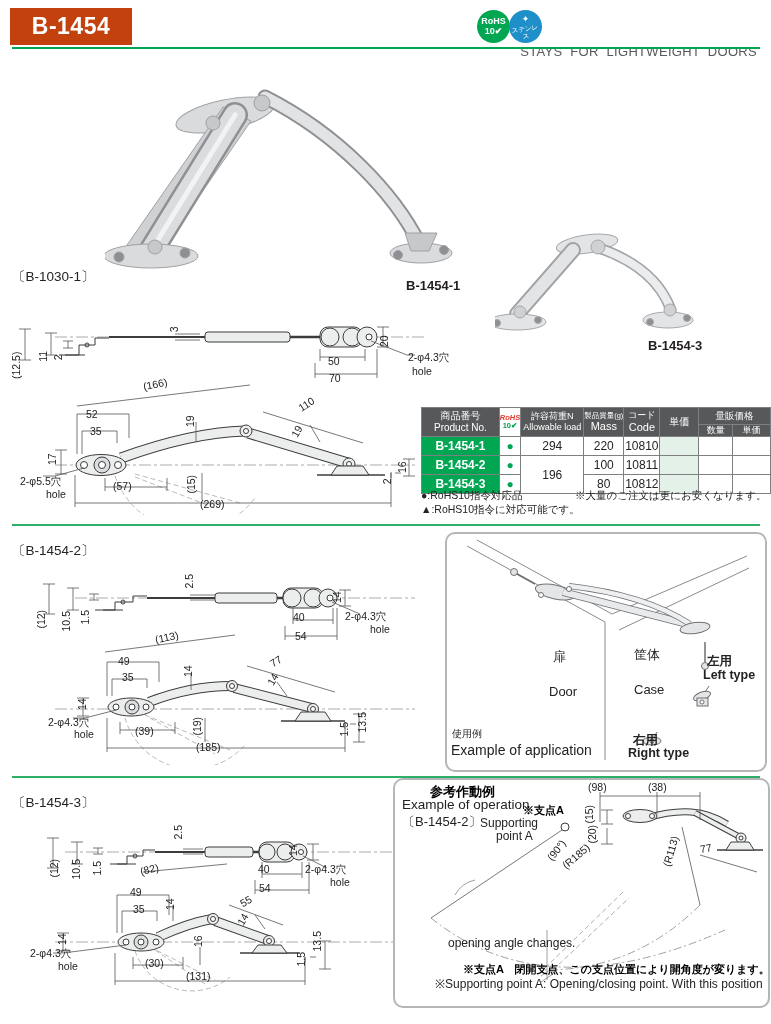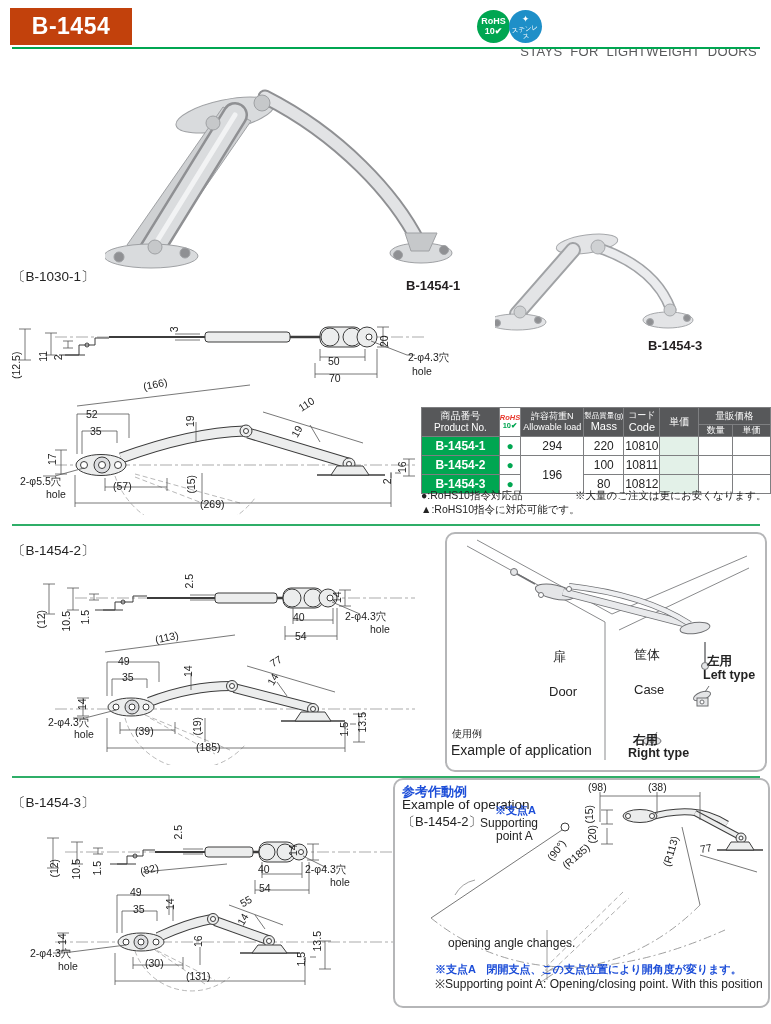--- a/index.html
+++ b/index.html
@@ -36,21 +36,21 @@
   .th-prod .th-jp{font-size:10px;} .th-prod .th-en{font-size:10px;}
   .rohs-th{background:#fff !important;}
   .rohs-th .r1{display:block;color:#e8382d;font-weight:bold;font-style:italic;font-size:7.5px;line-height:1.1;}
   .rohs-th .r2{display:block;color:#00a651;font-weight:bold;font-size:7.5px;line-height:1.1;}
   .spec td{height:18px;text-align:center;font-size:12px;}
   .pno{background:#00a651;color:#fff;font-weight:bold;font-size:10.5px;}
   .dot{color:#00a651;font-size:10px;}
   .price{background:#e3f1e8;}
   .note{position:absolute;font-size:10.5px;color:#232323;}
   svg{position:absolute;}
-  .opnote-jp{position:absolute;font-size:11px;font-weight:bold;color:#1d4ed8;}
+  .opnote-jp{position:absolute;font-size:11px;font-weight:bold;color:#000000;margin-left:28px;}
   .opnote-en{position:absolute;font-size:12px;color:#232323;}
 </style>
 </head>
 <body>
 
 <div class="page">
 
   <div class="brand">B-1454</div>
   <div class="icon icon-rohs">
     <span class="l1">RoHS</span>

